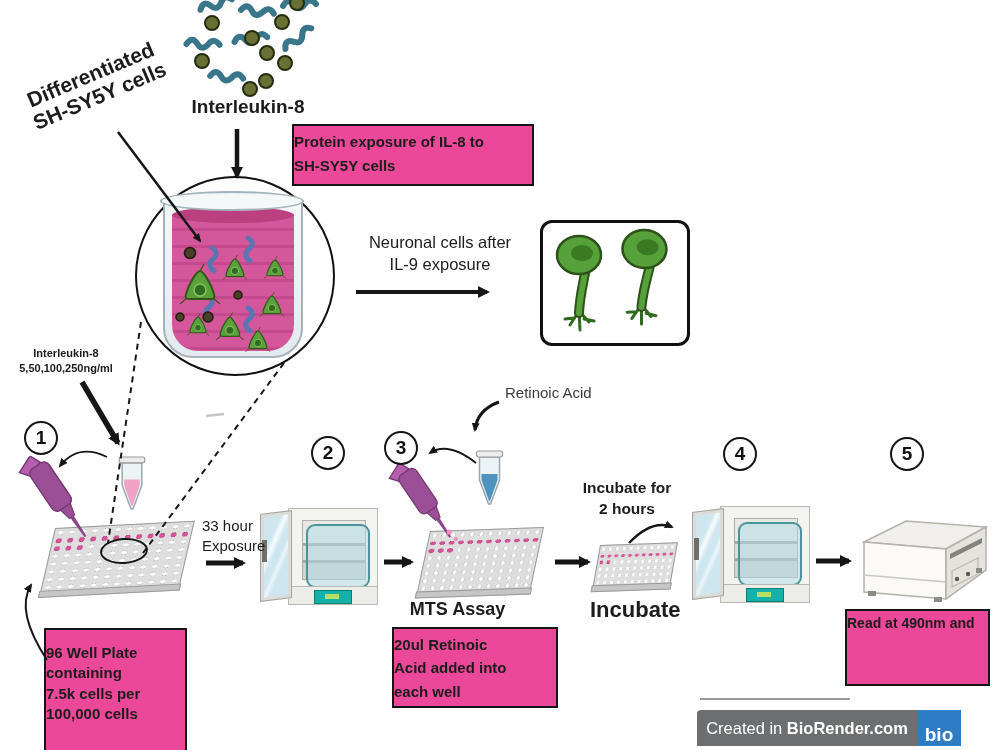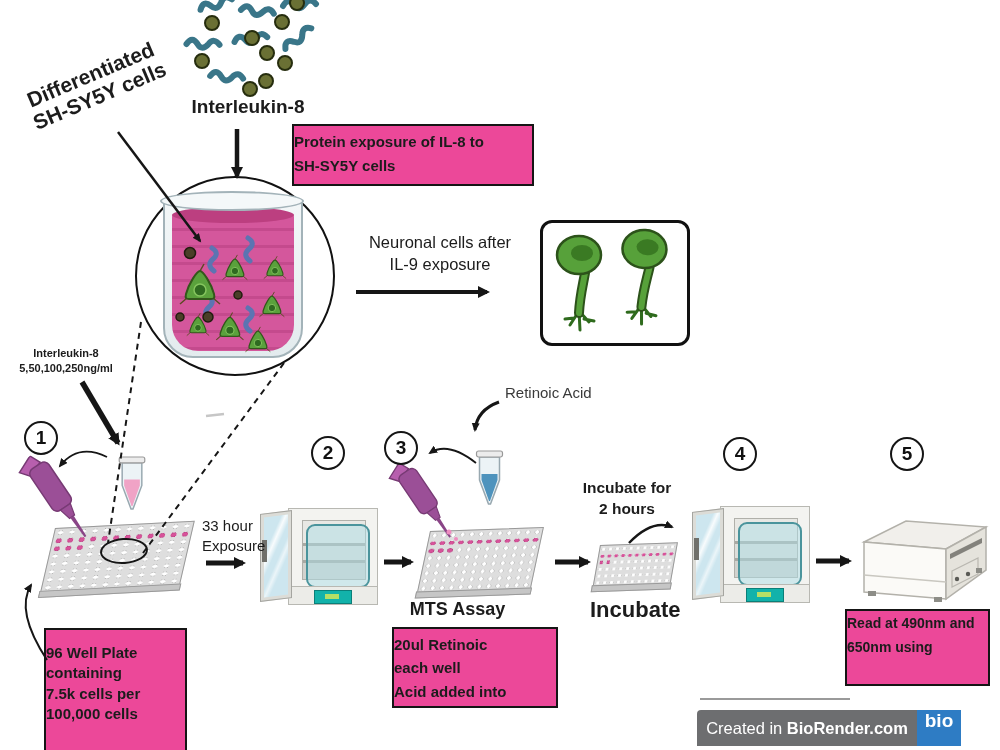--- a/index.html
+++ b/index.html
@@ -55,21 +55,21 @@
   
   .well-ellipse{position:absolute;left:100px;top:538px;width:44px;height:22px;border:2px solid #151515;
         border-radius:50%;transform:rotate(-4deg);z-index:7;}
   
   .footer-line{position:absolute;left:700px;top:698px;width:150px;height:2px;background:#9a9a9a;}
   .banner{position:absolute;left:697px;top:710px;width:264px;height:36px;background:#6d6e70;
         display:flex;align-items:center;z-index:12;border-radius:4px 0 0 0;}
   .banner-text{flex:1;text-align:center;color:#fff;font-size:16.5px;white-space:nowrap;}
   .banner-text .brand{font-weight:bold;}
   .banner-logo{width:44px;height:36px;background:#2e7cc4;color:#fff;font-weight:bold;font-size:19px;
-        display:flex;align-items:flex-start;justify-content:center;}
+        display:flex;align-items:flex-end;justify-content:center;}
   svg{display:block;}
   .overlay{position:absolute;left:0;top:0;z-index:9;pointer-events:none;}
 </style>
 </head>
 <body>
 
 <div class="canvas">
 
   <svg class="abs" style="left:180px;top:0;z-index:2" width="140" height="100" viewBox="0 0 140 100">
     <g stroke="#3a7689" stroke-width="6" fill="none" stroke-linecap="round">
@@ -245,22 +245,22 @@
        transform:rotate(-2deg) skewX(-14deg);transform-origin:top left">
     <div class="wells" style="inset:0;background-size:9.33px 7.5px"></div>
     <div class="wells pink" style="left:0;right:0;top:7.5px;height:7.5px;background-size:9.33px 7.5px"></div>
     <div class="wells pink" style="left:0;width:29px;top:15px;height:7.5px;background-size:9.33px 7.5px"></div>
   </div>
 
   <div class="txt b ctr" style="left:405px;top:598px;width:105px;font-size:18px;z-index:6">MTS Assay</div>
 
   <div class="box" style="left:392px;top:627px;width:162px;height:73px;font-size:15px;line-height:1.55;padding-top:4px">
     <span class="line">20ul Retinoic</span>
+    <span class="line">Acid added into</span>
     <span class="line">each well</span>
-    <span class="line">Acid added into</span>
   </div>
 
   <div class="txt b ctr" style="left:576px;top:478px;width:102px;font-size:15.5px;line-height:1.35;z-index:6">
     <span class="line">Incubate for</span>
     <span class="line">2 hours</span>
   </div>
 
   <div class="plate" style="left:600px;top:545px;width:76px;height:40px;--dw:2.6px;--dh:2.1px;
        transform:rotate(-2deg) skewX(-12deg);transform-origin:top left">
     <div class="wells" style="inset:0;background-size:6.9px 6.7px"></div>
@@ -292,21 +292,20 @@
     <path d="M96 59 L122 46 L122 62 L96 75 Z" fill="none" stroke="#b9b7b0" stroke-width="1.2"></path>
     <circle cx="101" cy="67" r="2.2" fill="#5a5a55"></circle>
       <circle cx="112" cy="62" r="2.2" fill="#5a5a55"></circle>
     <rect x="12" y="79" width="8" height="5" fill="#8d8d87"></rect>
     <rect x="78" y="85" width="8" height="5" fill="#8d8d87"></rect>
     <rect x="120" y="56" width="6" height="5" fill="#8d8d87"></rect>
   </svg>
 
   <div class="box" style="left:845px;top:609px;width:141px;height:72px;font-size:14px;line-height:1.7;padding-top:1px">
     <span class="line">Read at 490nm and</span>
-    <span class="line">650nm using</span>
   </div>
 
   <div class="box" style="left:44px;top:628px;width:139px;height:122px;font-size:15px;line-height:1.35;padding-top:13px">
     <span class="line">96 Well Plate</span>
     <span class="line">containing</span>
     <span class="line">7.5k cells per</span>
     <span class="line">100,000 cells</span>
   </div>
 
   <svg class="overlay" width="1000" height="750" viewBox="0 0 1000 750">

